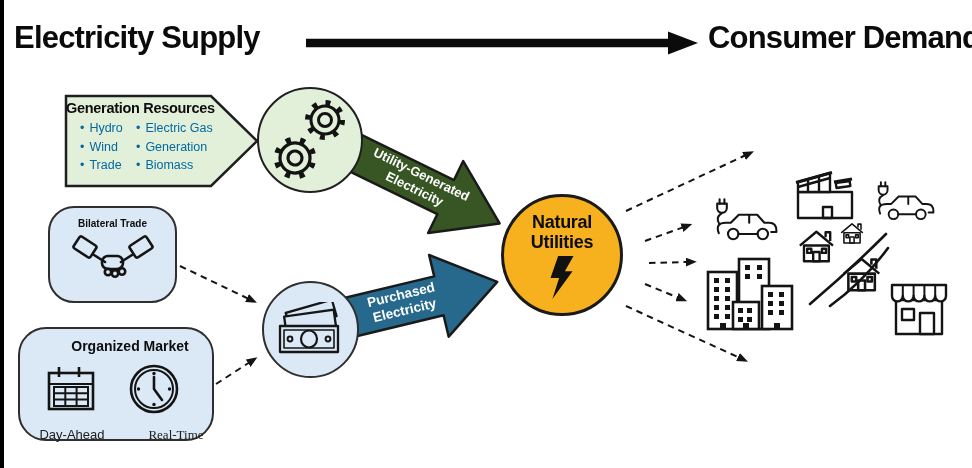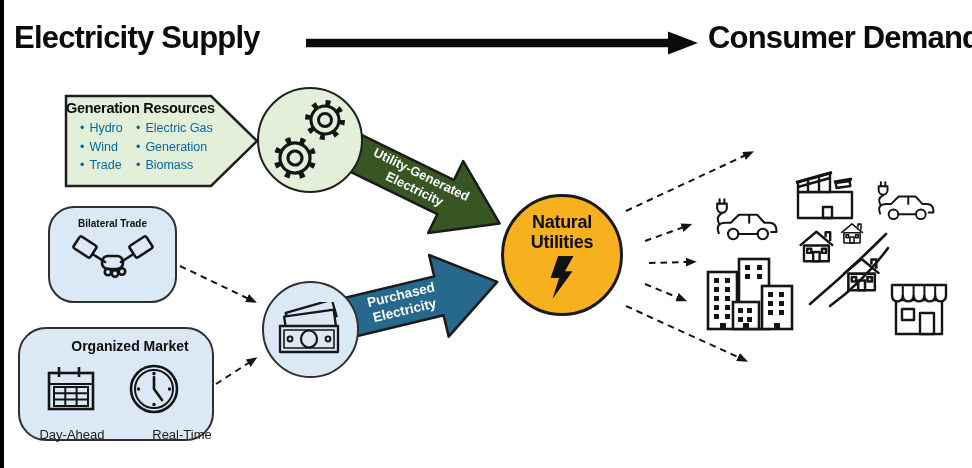--- a/index.html
+++ b/index.html
@@ -240,21 +240,21 @@
         <path d="M26,26 V14 M26,26 L34,37" stroke-width="2.6" stroke-linecap="round"></path>
         <g fill="#141414" stroke="none">
           <circle cx="26" cy="10.5" r="1.7"></circle>
             <circle cx="41.5" cy="26" r="1.7"></circle>
           <circle cx="26" cy="41.5" r="1.7"></circle>
             <circle cx="10.5" cy="26" r="1.7"></circle>
         </g>
       </g>
     </svg>
     <div class="abs mkt-label" style="left:6px;width:92px;">Day-Ahead</div>
-    <div class="abs mkt-label" style="left:118px;width:88px;">Real-Time</div>
+    <div class="abs mkt-label" style="left:112px;width:88px;font-family:Liberation Serif, serif;">Real-Time</div>
   </div>
 
   <div class="abs circle hub-circle">
     <div class="hub-text">
       <span class="hub-line">Natural</span>
       <span class="hub-line">Utilities</span>
     </div>
     <svg style="margin:3px auto 0;" width="30" height="46" viewBox="0 0 30 48">
       <polygon points="11,1 27,1 18,17 26,17 5,46 12,24 3,24" fill="#111"></polygon>
     </svg>

